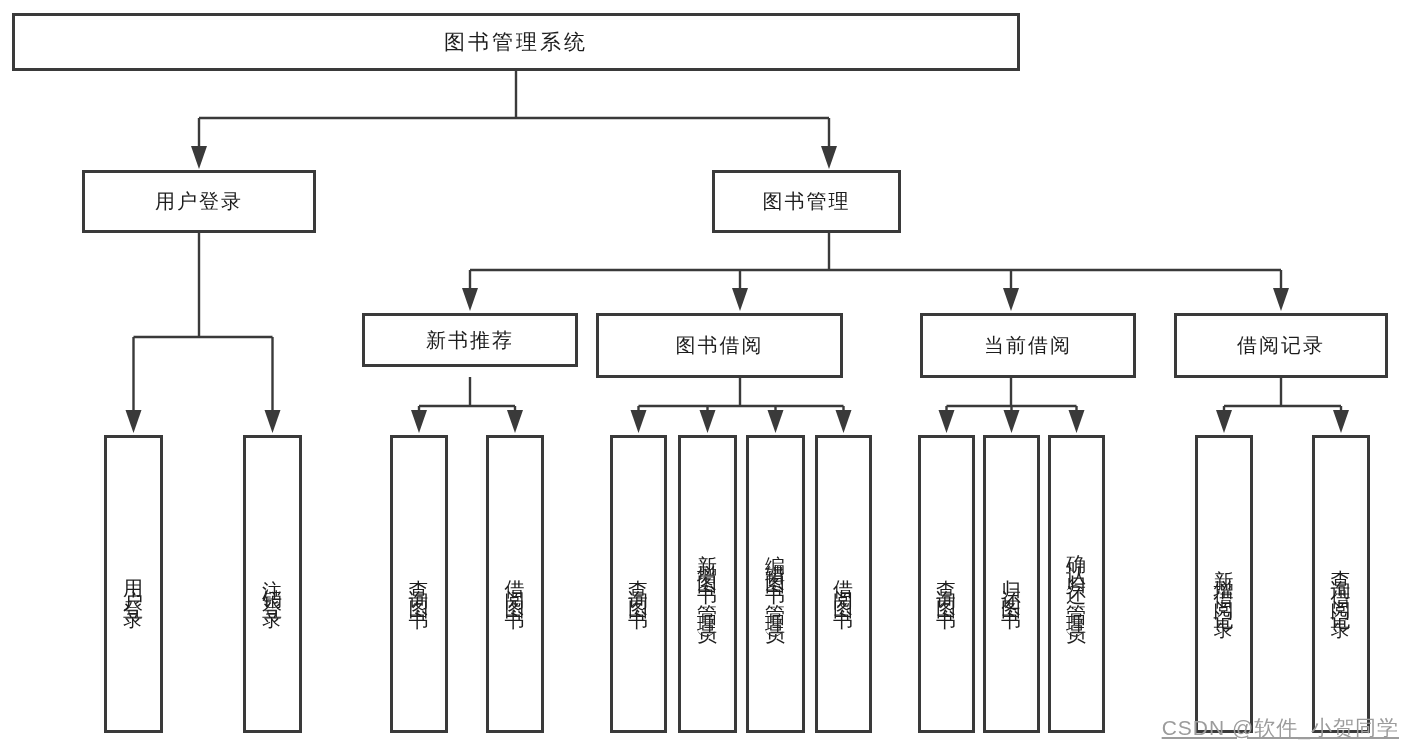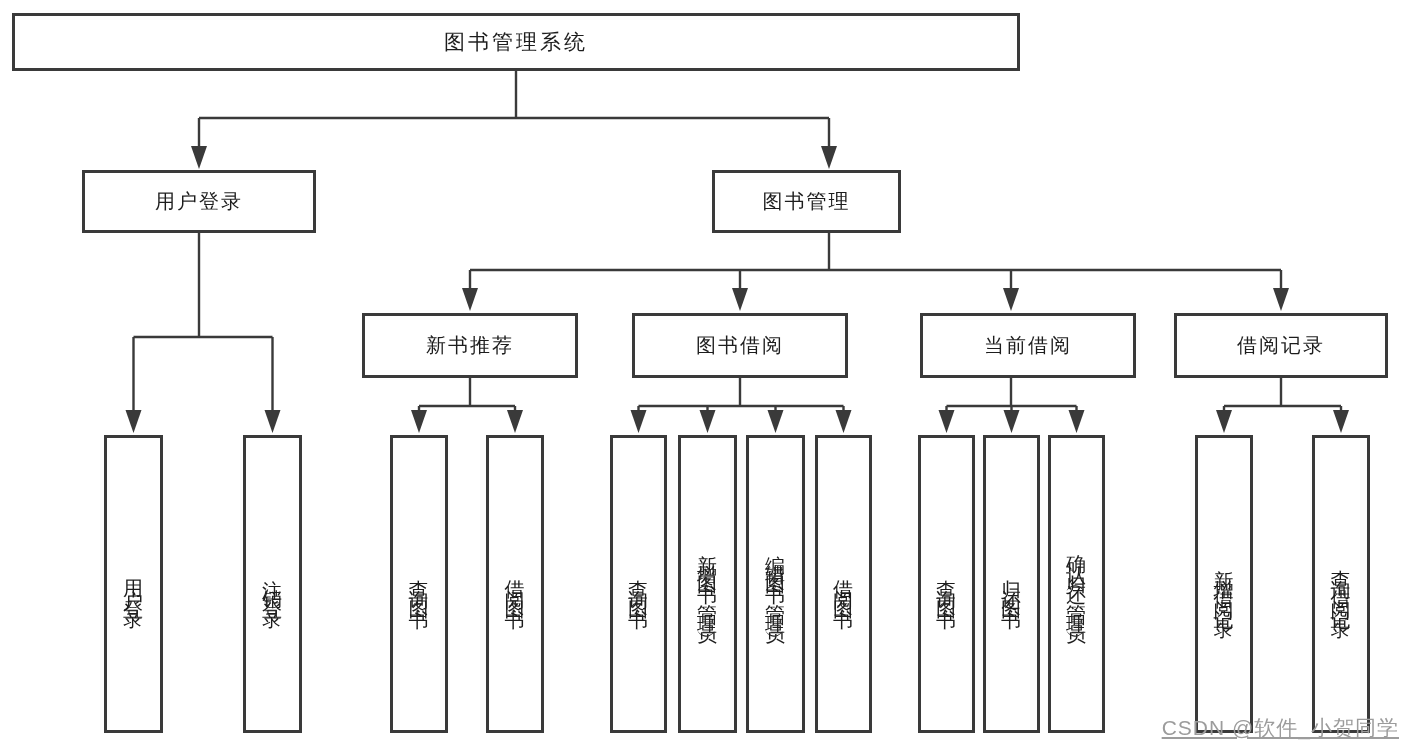--- a/index.html
+++ b/index.html
@@ -79,24 +79,24 @@
     <span>图书管理系统</span>
   </div>
 
   <div class="node h" style="left:82px;top:170px;width:234px;height:63px">
     <span>用户登录</span>
   </div>
   <div class="node h" style="left:712px;top:170px;width:189px;height:63px">
     <span>图书管理</span>
   </div>
 
-  <div class="node h" style="left:362px;top:313px;width:216px;height:65px">
+  <div class="node h" style="left:362px;top:313px;width:216px;height:54px">
     <span>新书推荐</span>
   </div>
-  <div class="node h" style="left:632px;top:313px;width:216px;height:65px">
+  <div class="node h" style="left:596px;top:313px;width:247px;height:65px">
     <span>图书借阅</span>
   </div>
   <div class="node h" style="left:920px;top:313px;width:216px;height:65px">
     <span>当前借阅</span>
   </div>
   <div class="node h" style="left:1174px;top:313px;width:214px;height:65px">
     <span>借阅记录</span>
   </div>
 
   <div class="node v" style="left:104px;top:435px;width:59px;height:298px">

